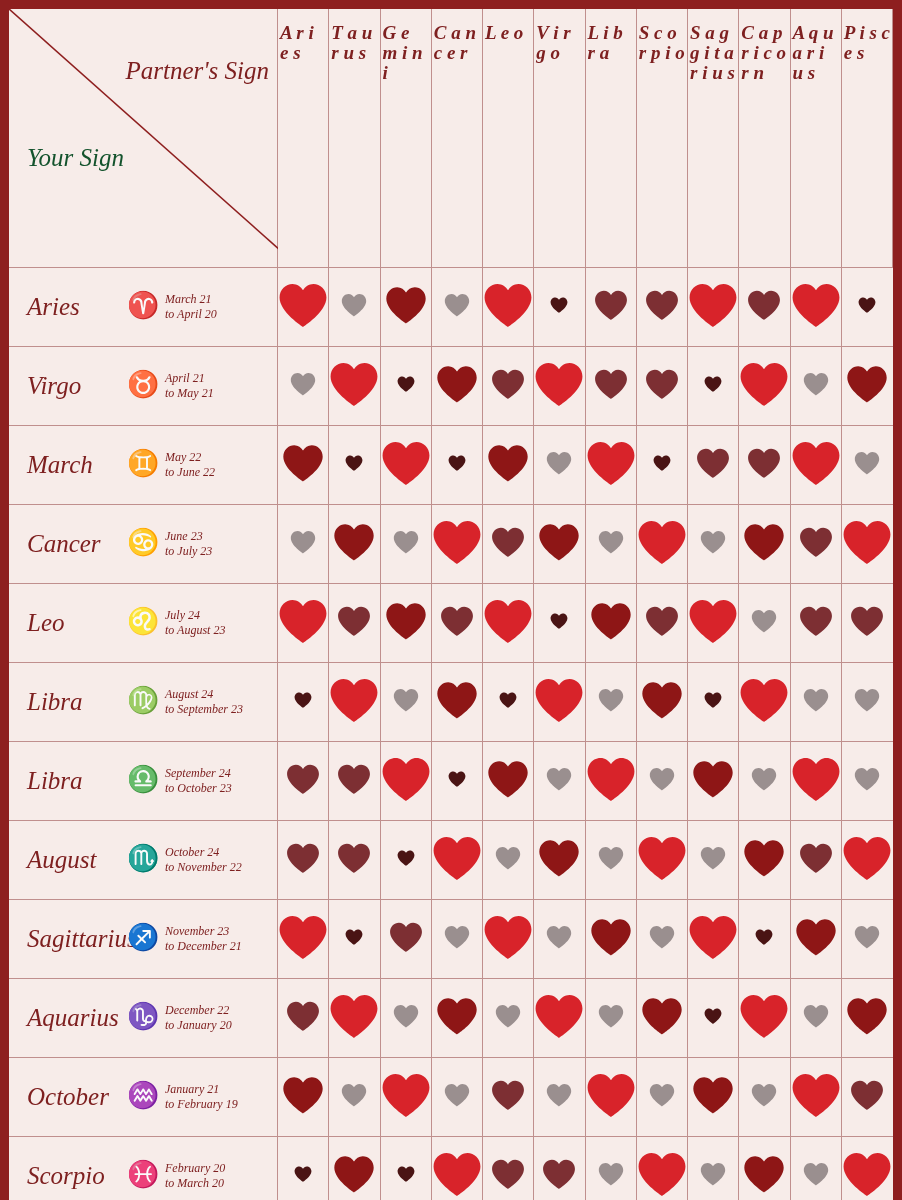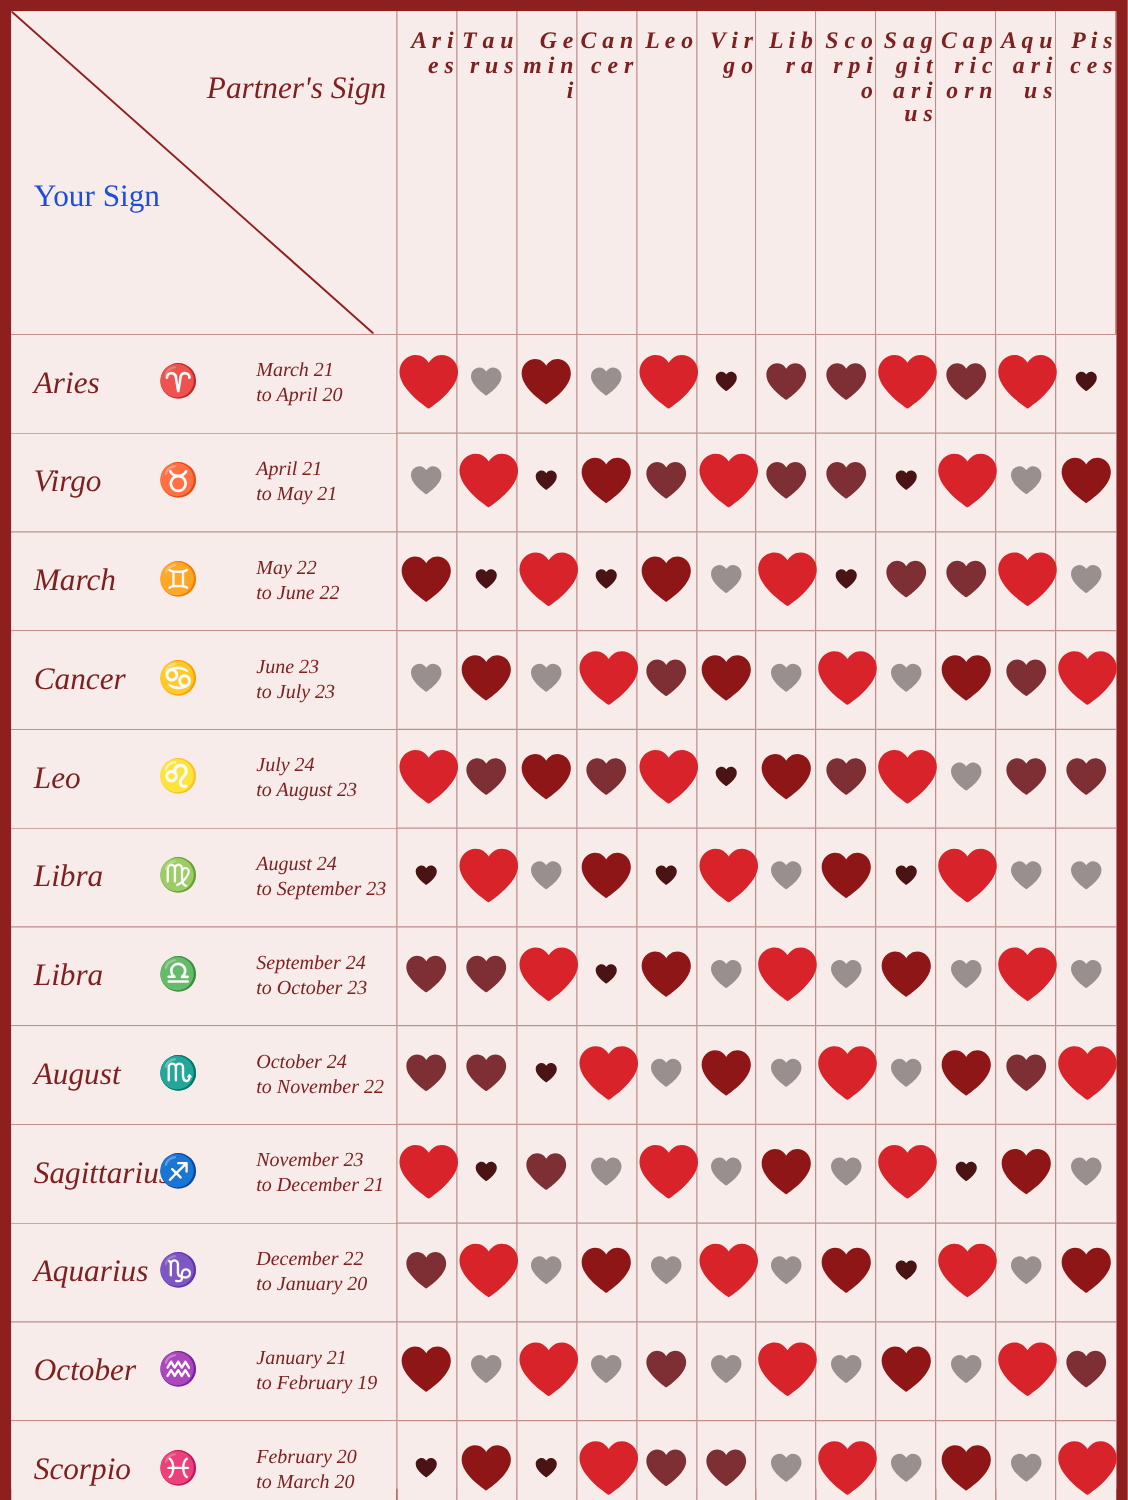--- a/index.html
+++ b/index.html
@@ -28,21 +28,21 @@
     height: 1182px;
     table-layout: fixed;
   }
   table.compat td, table.compat th {
     border: 1px solid #c08f8d;
     padding: 0;
     margin: 0;
   }
   
   .corner {
-    width: 308px;
+    width: 268px;
     height: 258px;
     position: relative;
     vertical-align: top;
     background: #f7ece9;
     border-top: none !important;
     border-left: none !important;
   }
   .corner svg {
     position: absolute;
     left: 0; top: 0;
@@ -57,41 +57,42 @@
     font-style: italic;
     line-height: 1.15;
     width: 170px;
   }
   .corner .yours {
     position: absolute;
     left: 18px;
     top: 135px;
     text-align: left;
     font-size: 25px;
-    color: #1d4ed8;
+    color: #14532d;
+    font-style: italic;
     line-height: 1.15;
     width: 150px;
   }
   
   th.vhead {
     background: #f7ece9;
     vertical-align: top;
     height: 258px;
     border-top: none !important;
     position: relative;
   }
   th.vhead .vlabel {
     display: block;
     font-size: 19px;
     color: #7e2020;
     font-style: italic;
     line-height: 1.04;
     letter-spacing: 0px;
     word-break: break-all;
-    text-align: right;
+    text-align: left;
     padding-top: 14px;
     padding-left: 2px;
     padding-right: 2px;
   }
   
   td.rowlabel {
     background: #f7ece9;
     height: 78px;
     position: relative;
     border-left: none !important;
@@ -113,21 +114,21 @@
     transform: translateY(-55%);
     font-size: 26px;
     color: #c0392b;
     white-space: nowrap;
   }
   td.rowlabel .dates {
     position: absolute;
     right: 8px;
     top: 50%;
     transform: translateY(-50%);
-    font-size: 16px;
+    font-size: 12px;
     font-style: italic;
     color: #7e2020;
     text-align: left;
     line-height: 1.25;
     width: 104px;
   }
   
   td.cell {
     text-align: center;
     vertical-align: middle;

